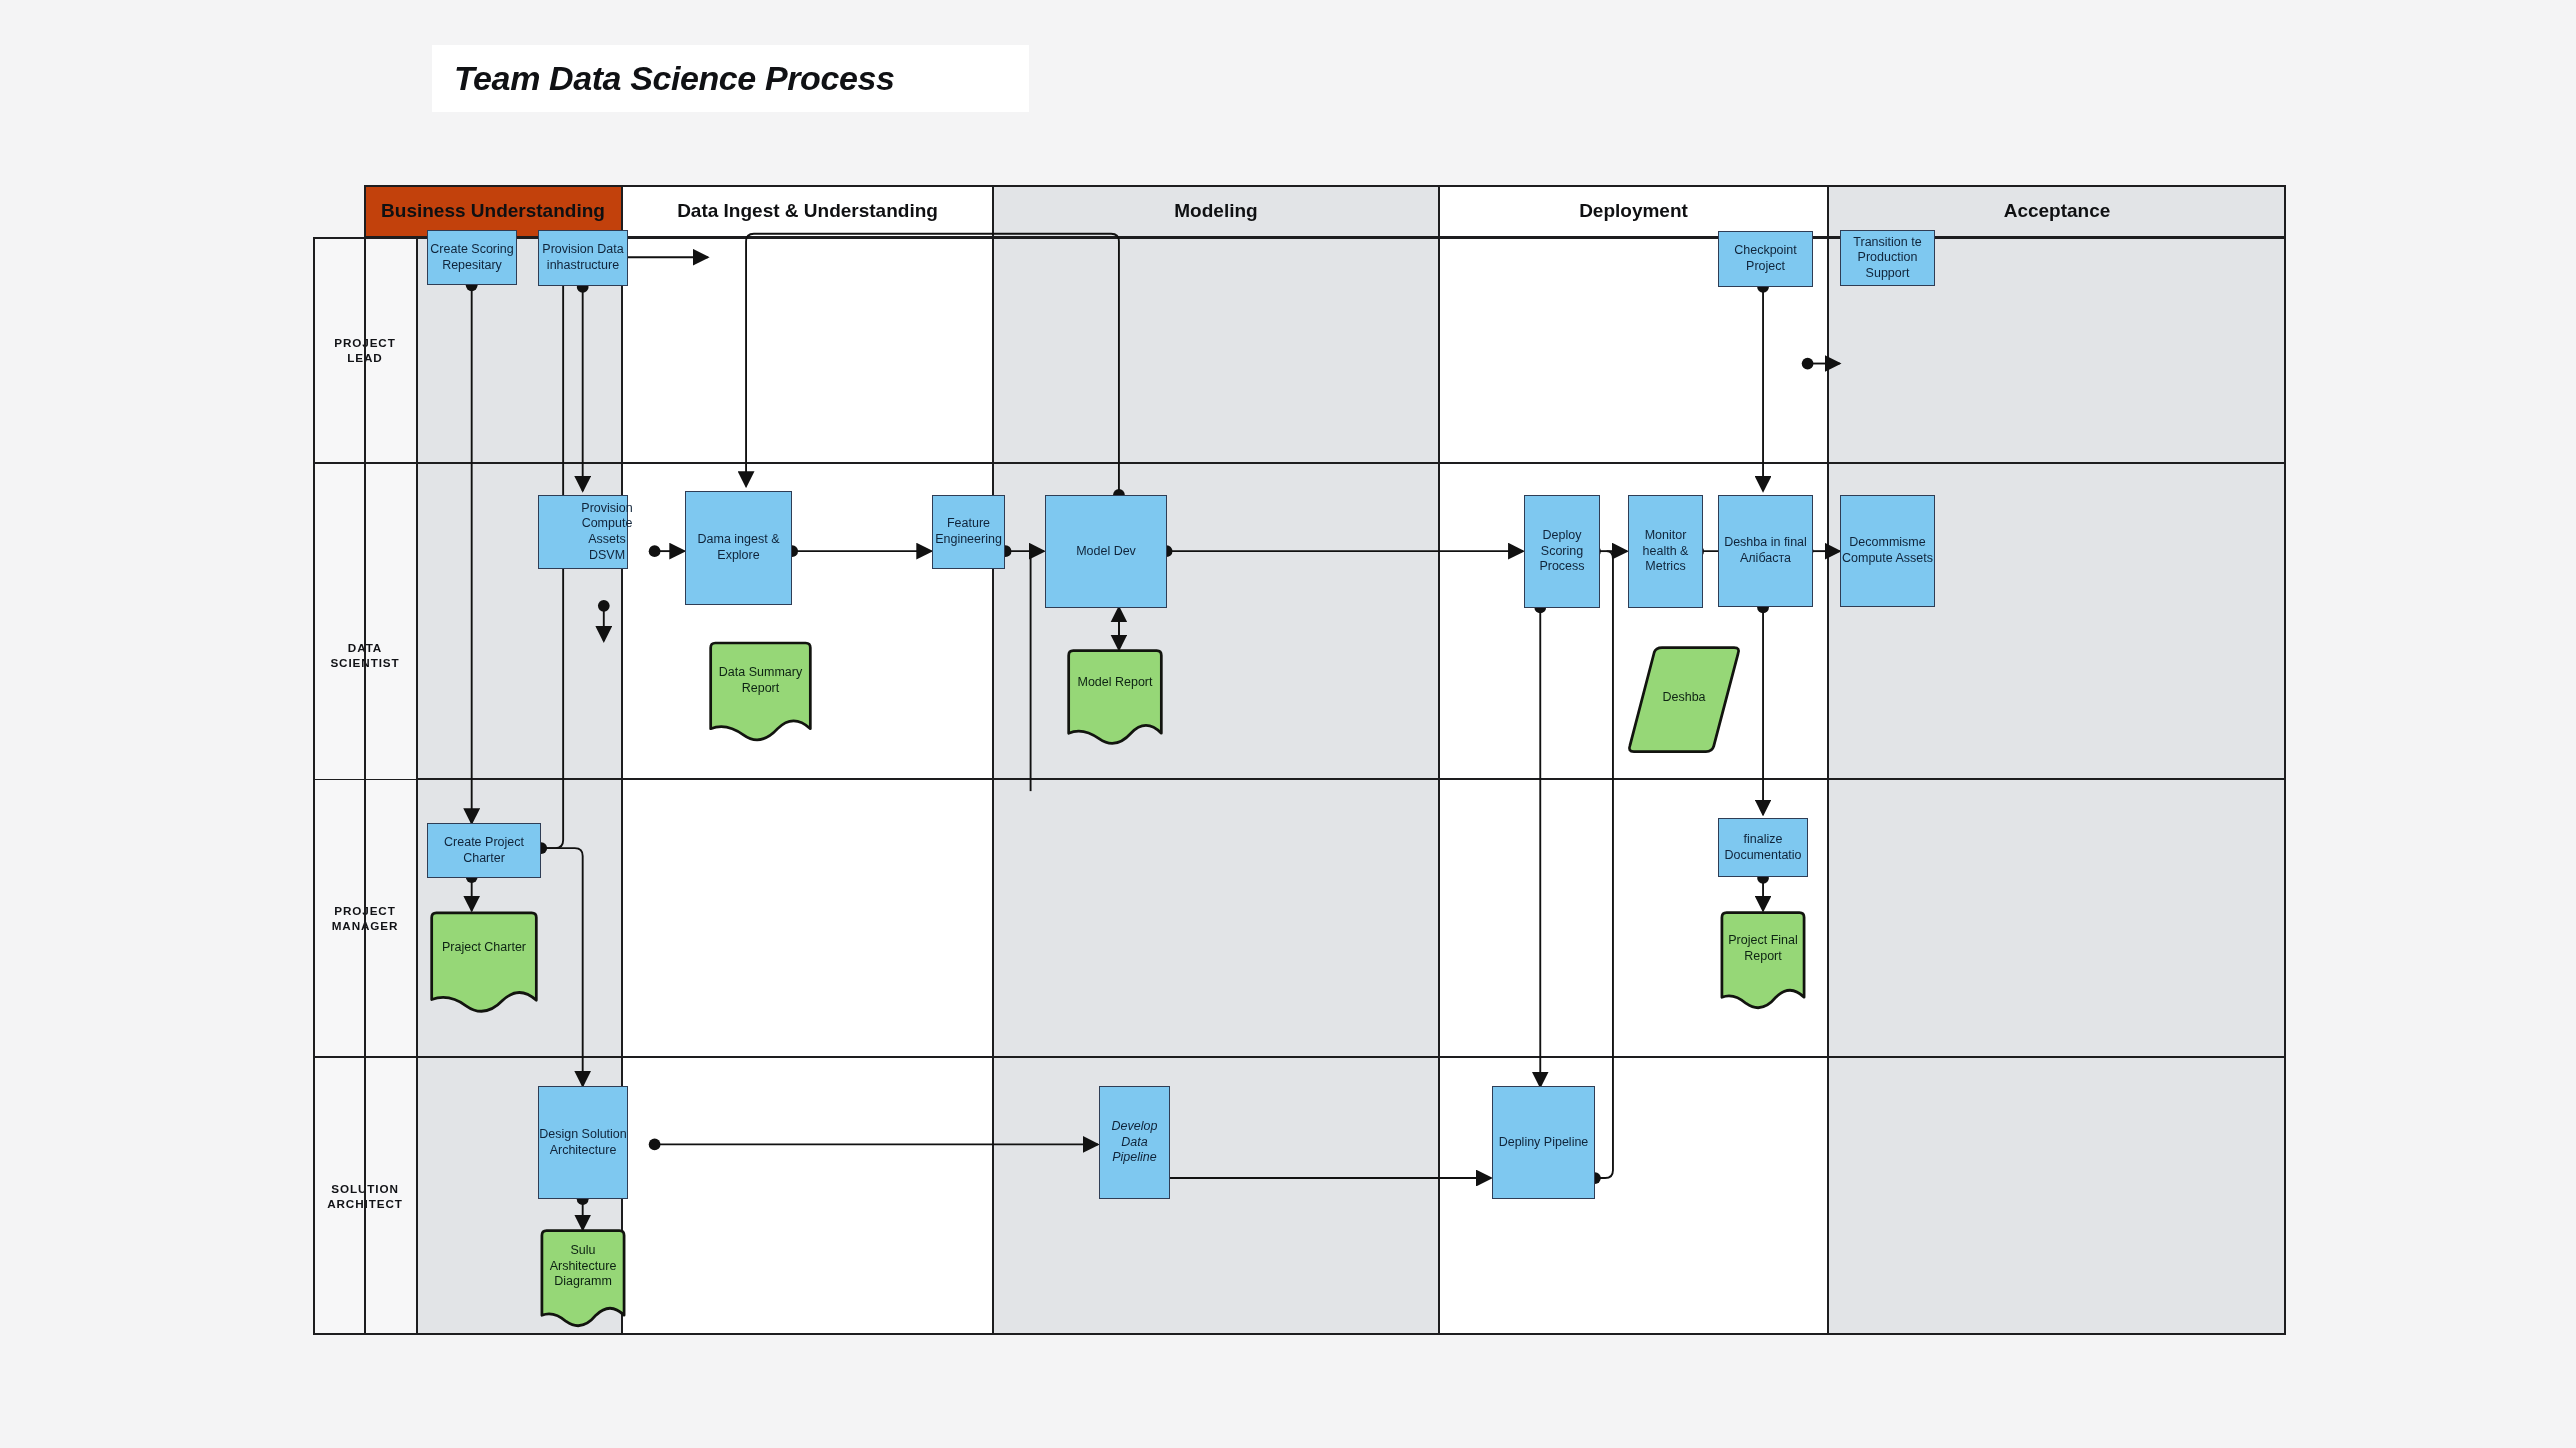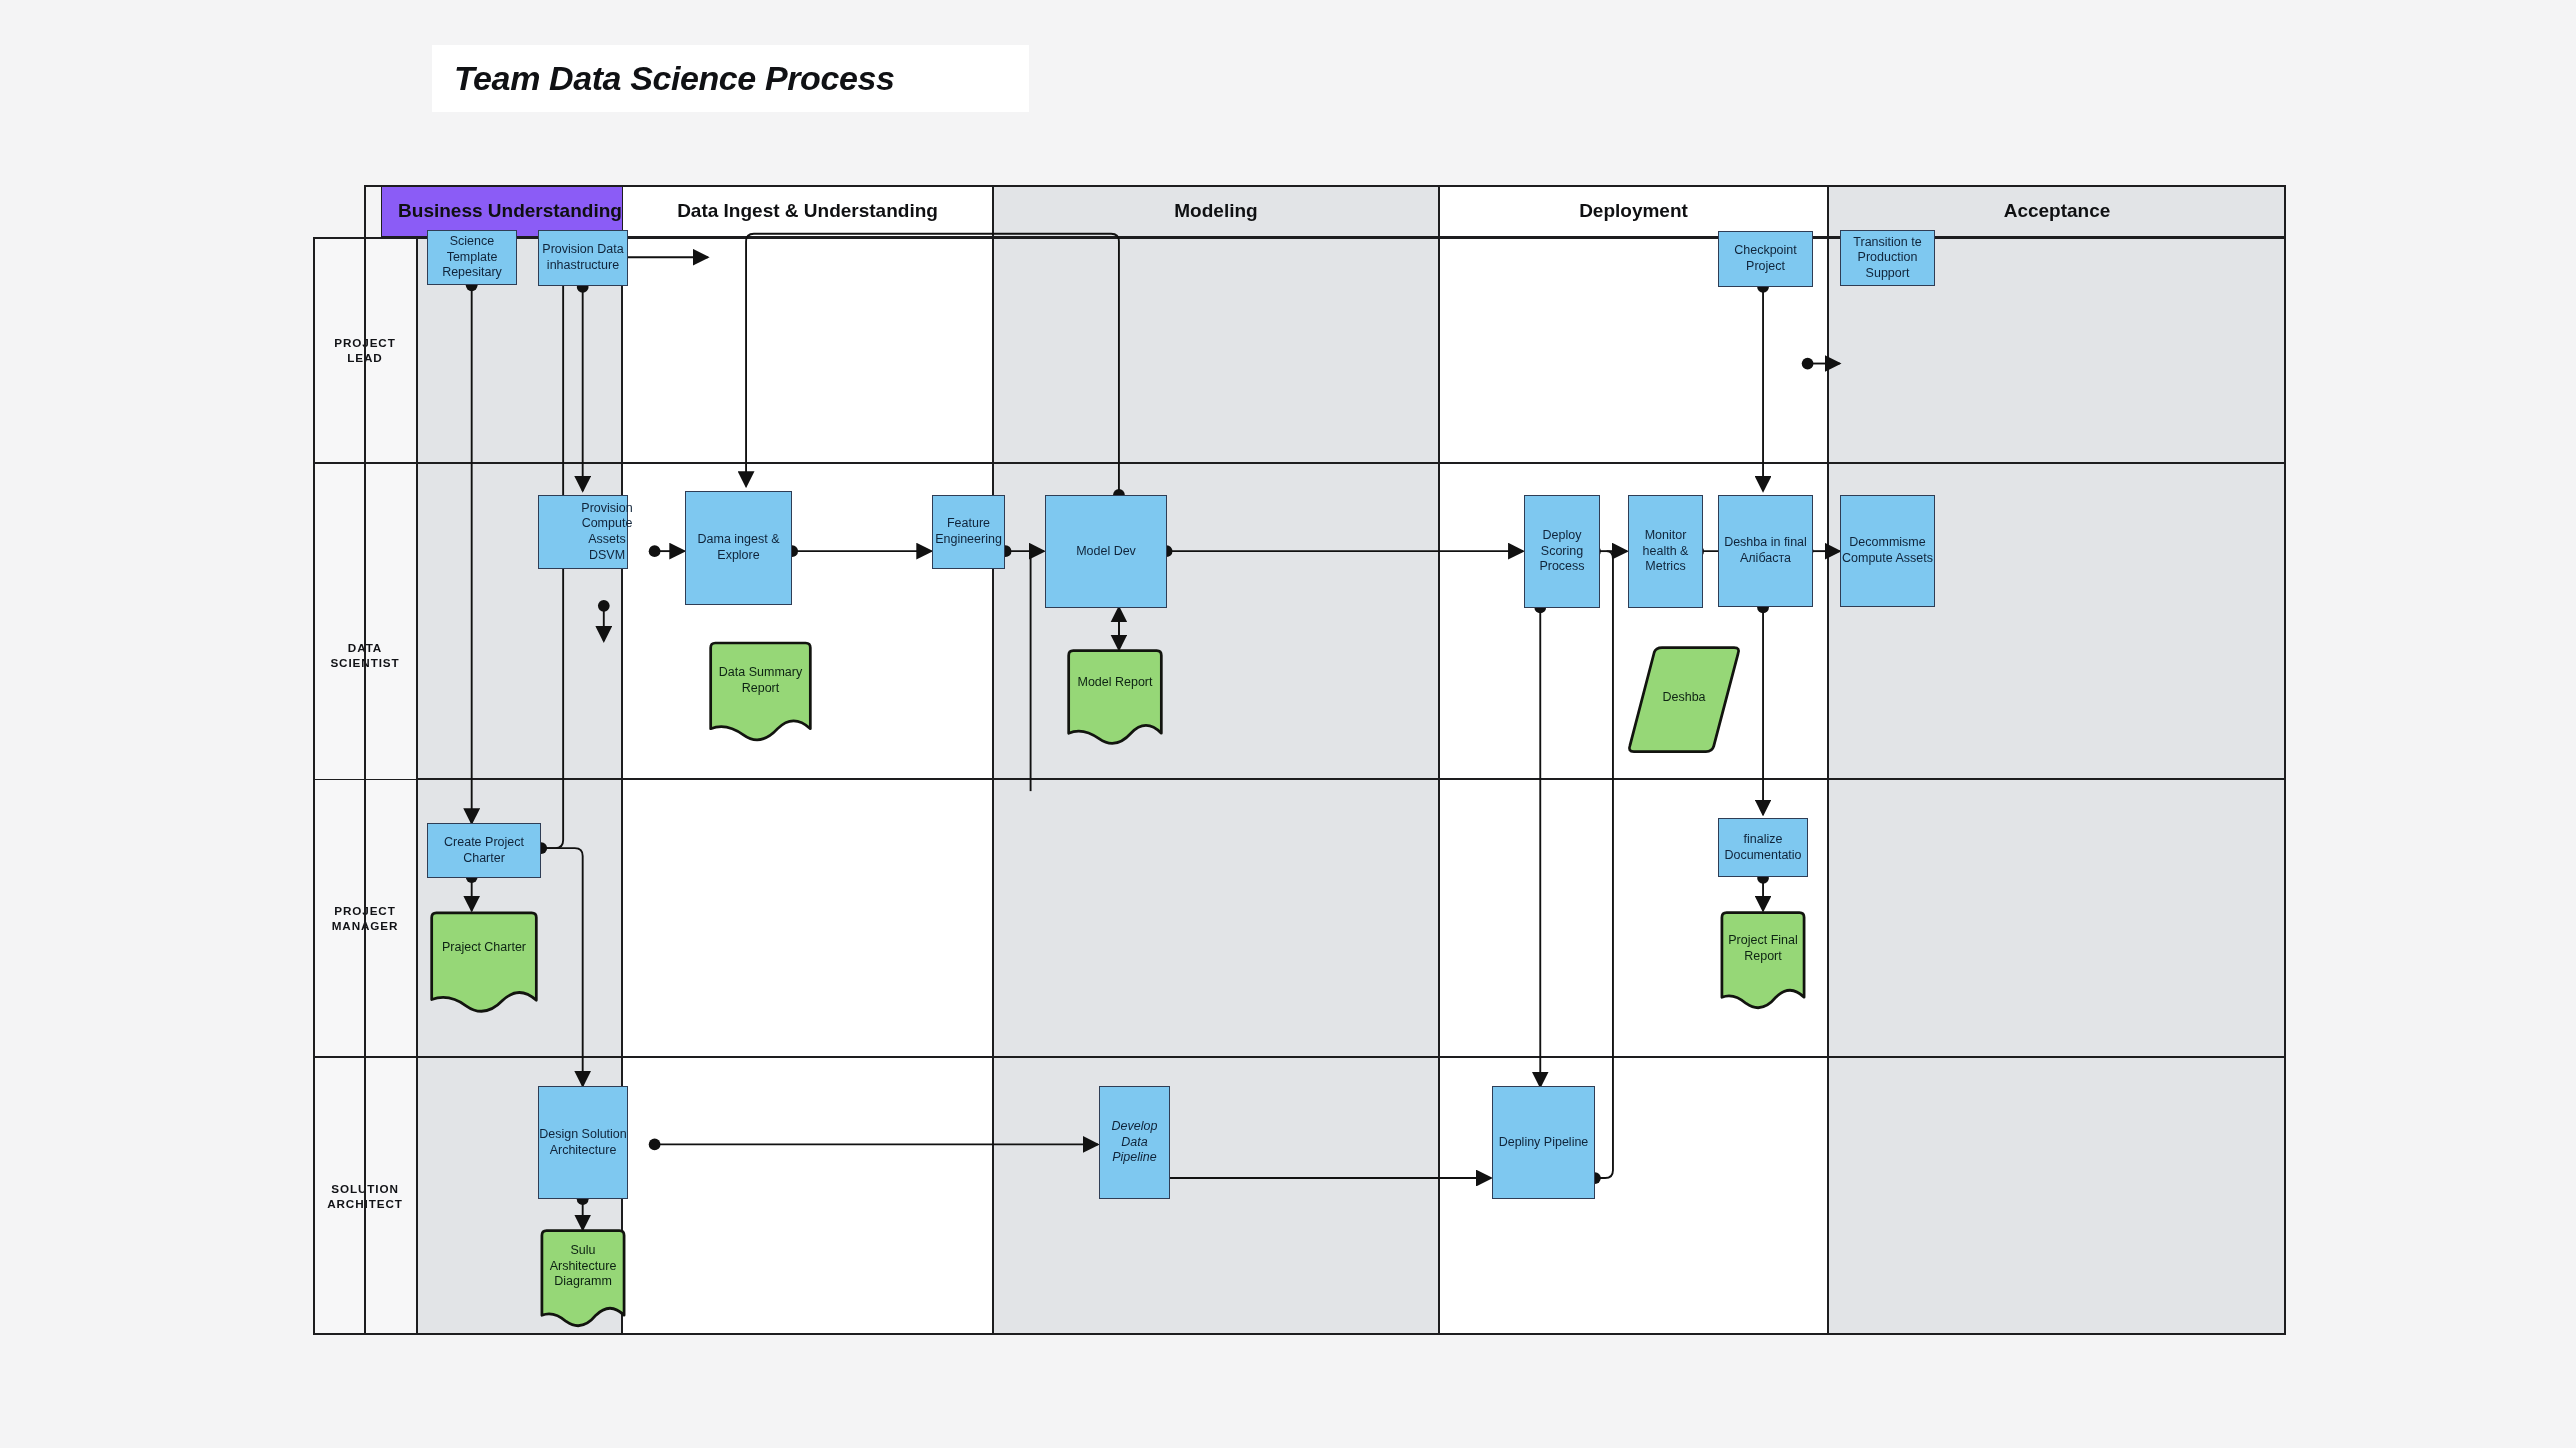--- a/index.html
+++ b/index.html
@@ -43,21 +43,21 @@
 <div id="canvas">
 
   <div id="title-card">
     <div class="t">Team Data Science Process</div>
   </div>
 
   <div id="grid">
 
     <div id="lanes">
 
-      <div class="hdr-cell" style="left:68px;width:258px;background:#8b5cf6;">
+      <div class="hdr-cell" style="left:51px;width:258px;background:#c2410c;">
         <span>Business Understanding</span>
         </div>
       <div class="hdr-cell" style="left:309px;width:371px;background:#ffffff;text-align:center;">
         <span>Data Ingest &amp; Understanding</span>
         </div>
       <div class="hdr-cell" style="left:680px;width:446px;background:#e2e4e7;">
         <span>Modeling</span>
         </div>
       <div class="hdr-cell" style="left:1126px;width:389px;background:#ffffff;">
         <span>Deployment</span>
@@ -190,21 +190,21 @@
 
         <path d="M1096,1270 L1507,1270" marker-end="url(#ar)"></path>
 
         <circle cx="1640" cy="1270" r="7.5" fill="#111" stroke="none"></circle>
 
         <circle cx="1031" cy="540" r="0" fill="#111" stroke="none"></circle>
       </g>
     </svg>
 
     <div class="node proc" style="left:114px;top:45px;width:90px;height:55px;">
-      <span>Science Template Repesitary</span>
+      <span>Create Scoring Repesitary</span>
       </div>
 
     <div class="node proc" style="left:225px;top:45px;width:90px;height:56px;">
       <span>Provision Data inhastructure</span>
       </div>
 
     <div class="node proc" style="left:1405px;top:124px;width:95px;height:56px;margin-top:-78px;">
       <span>Checkpoint Project</span>
       </div>
 

